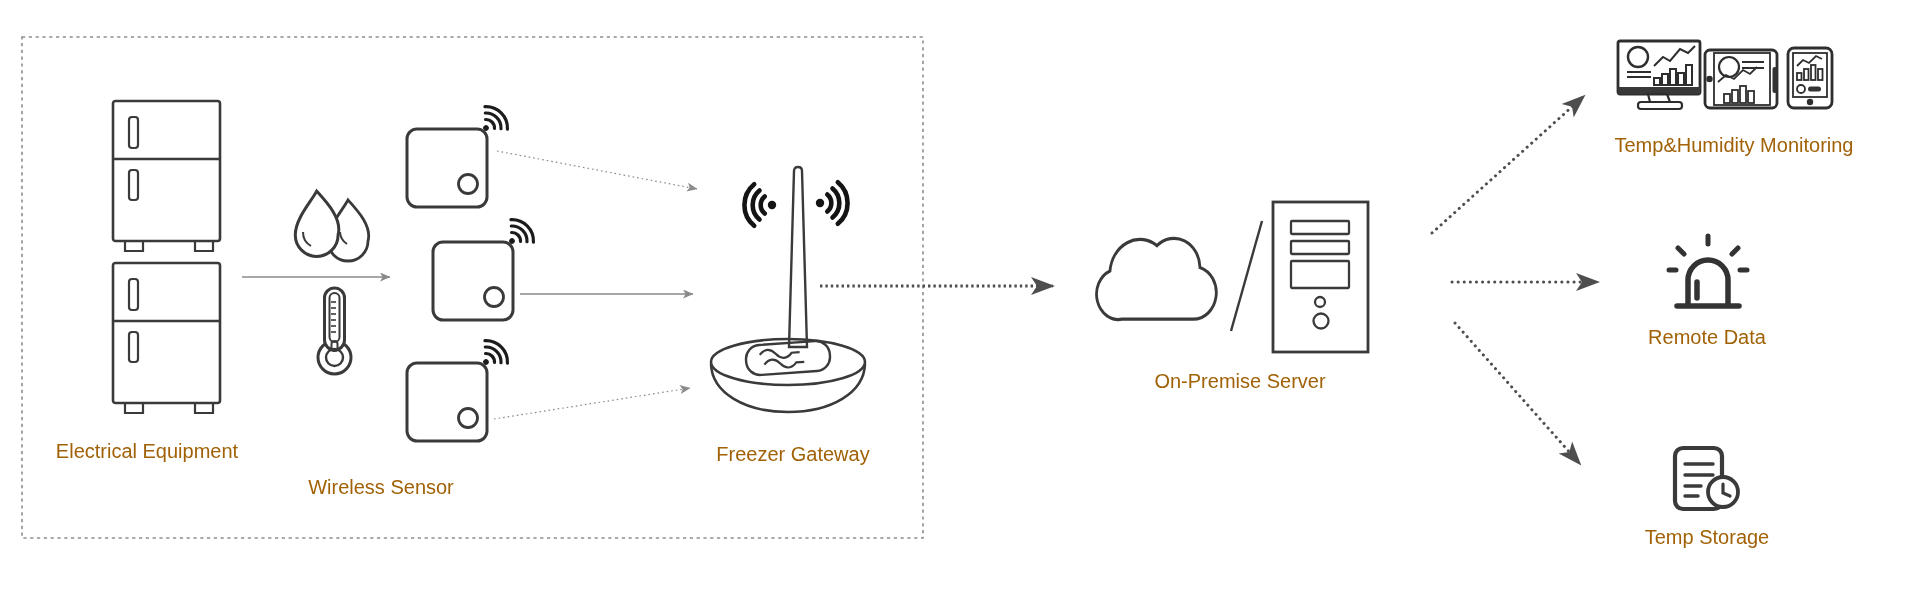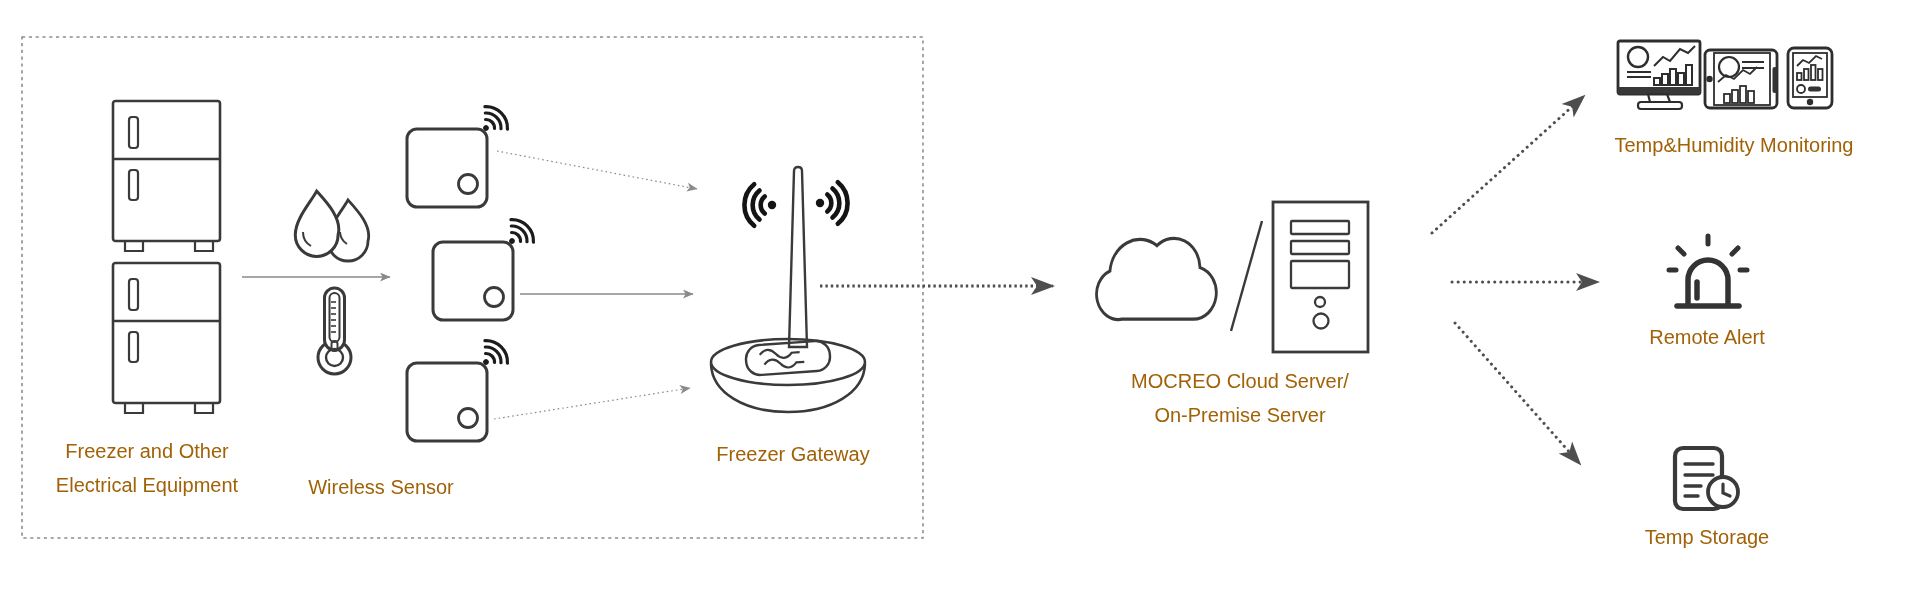--- a/index.html
+++ b/index.html
@@ -225,30 +225,28 @@
 <svg class="abs" style="left:1670px;top:442px" width="74" height="72" viewBox="0 0 74 72">
   <g stroke="#3a3a3a" fill="none" stroke-linecap="round">
     <rect x="5" y="6" width="47" height="61" rx="8" stroke-width="4.2"></rect>
     <path d="M15,22 H43 M15,33 H43 M15,44 H31 M15,54 H28" stroke-width="3.4"></path>
     <circle cx="53" cy="50" r="15" fill="#ffffff" stroke-width="3.8"></circle>
     <path d="M53,42 V51 L60,54" stroke-width="3.2"></path>
   </g>
 </svg>
 
 <div class="label" style="left:6px;top:434px;width:282px;">
-  <span>Freezer and Other</span>
   <span>Electrical Equipment</span>
 </div>
 
 <div class="label" style="left:240px;top:458px;width:282px;margin-top:12px;">Wireless Sensor</div>
 
 <div class="label" style="left:652px;top:437px;width:282px;">Freezer Gateway</div>
 
 <div class="label" style="left:1079px;top:364px;width:322px;">
-  <span>MOCREO Cloud Server/</span>
   <span>On-Premise Server</span>
 </div>
 
 <div class="label" style="left:1553px;top:128px;width:362px;">Temp&amp;Humidity Monitoring</div>
 
-<div class="label" style="left:1566px;top:320px;width:282px;">Remote Alert</div>
+<div class="label" style="left:1566px;top:320px;width:282px;">Remote Data</div>
 
 <div class="label" style="left:1566px;top:520px;width:282px;">Temp Storage</div>
 
 </body></html>

